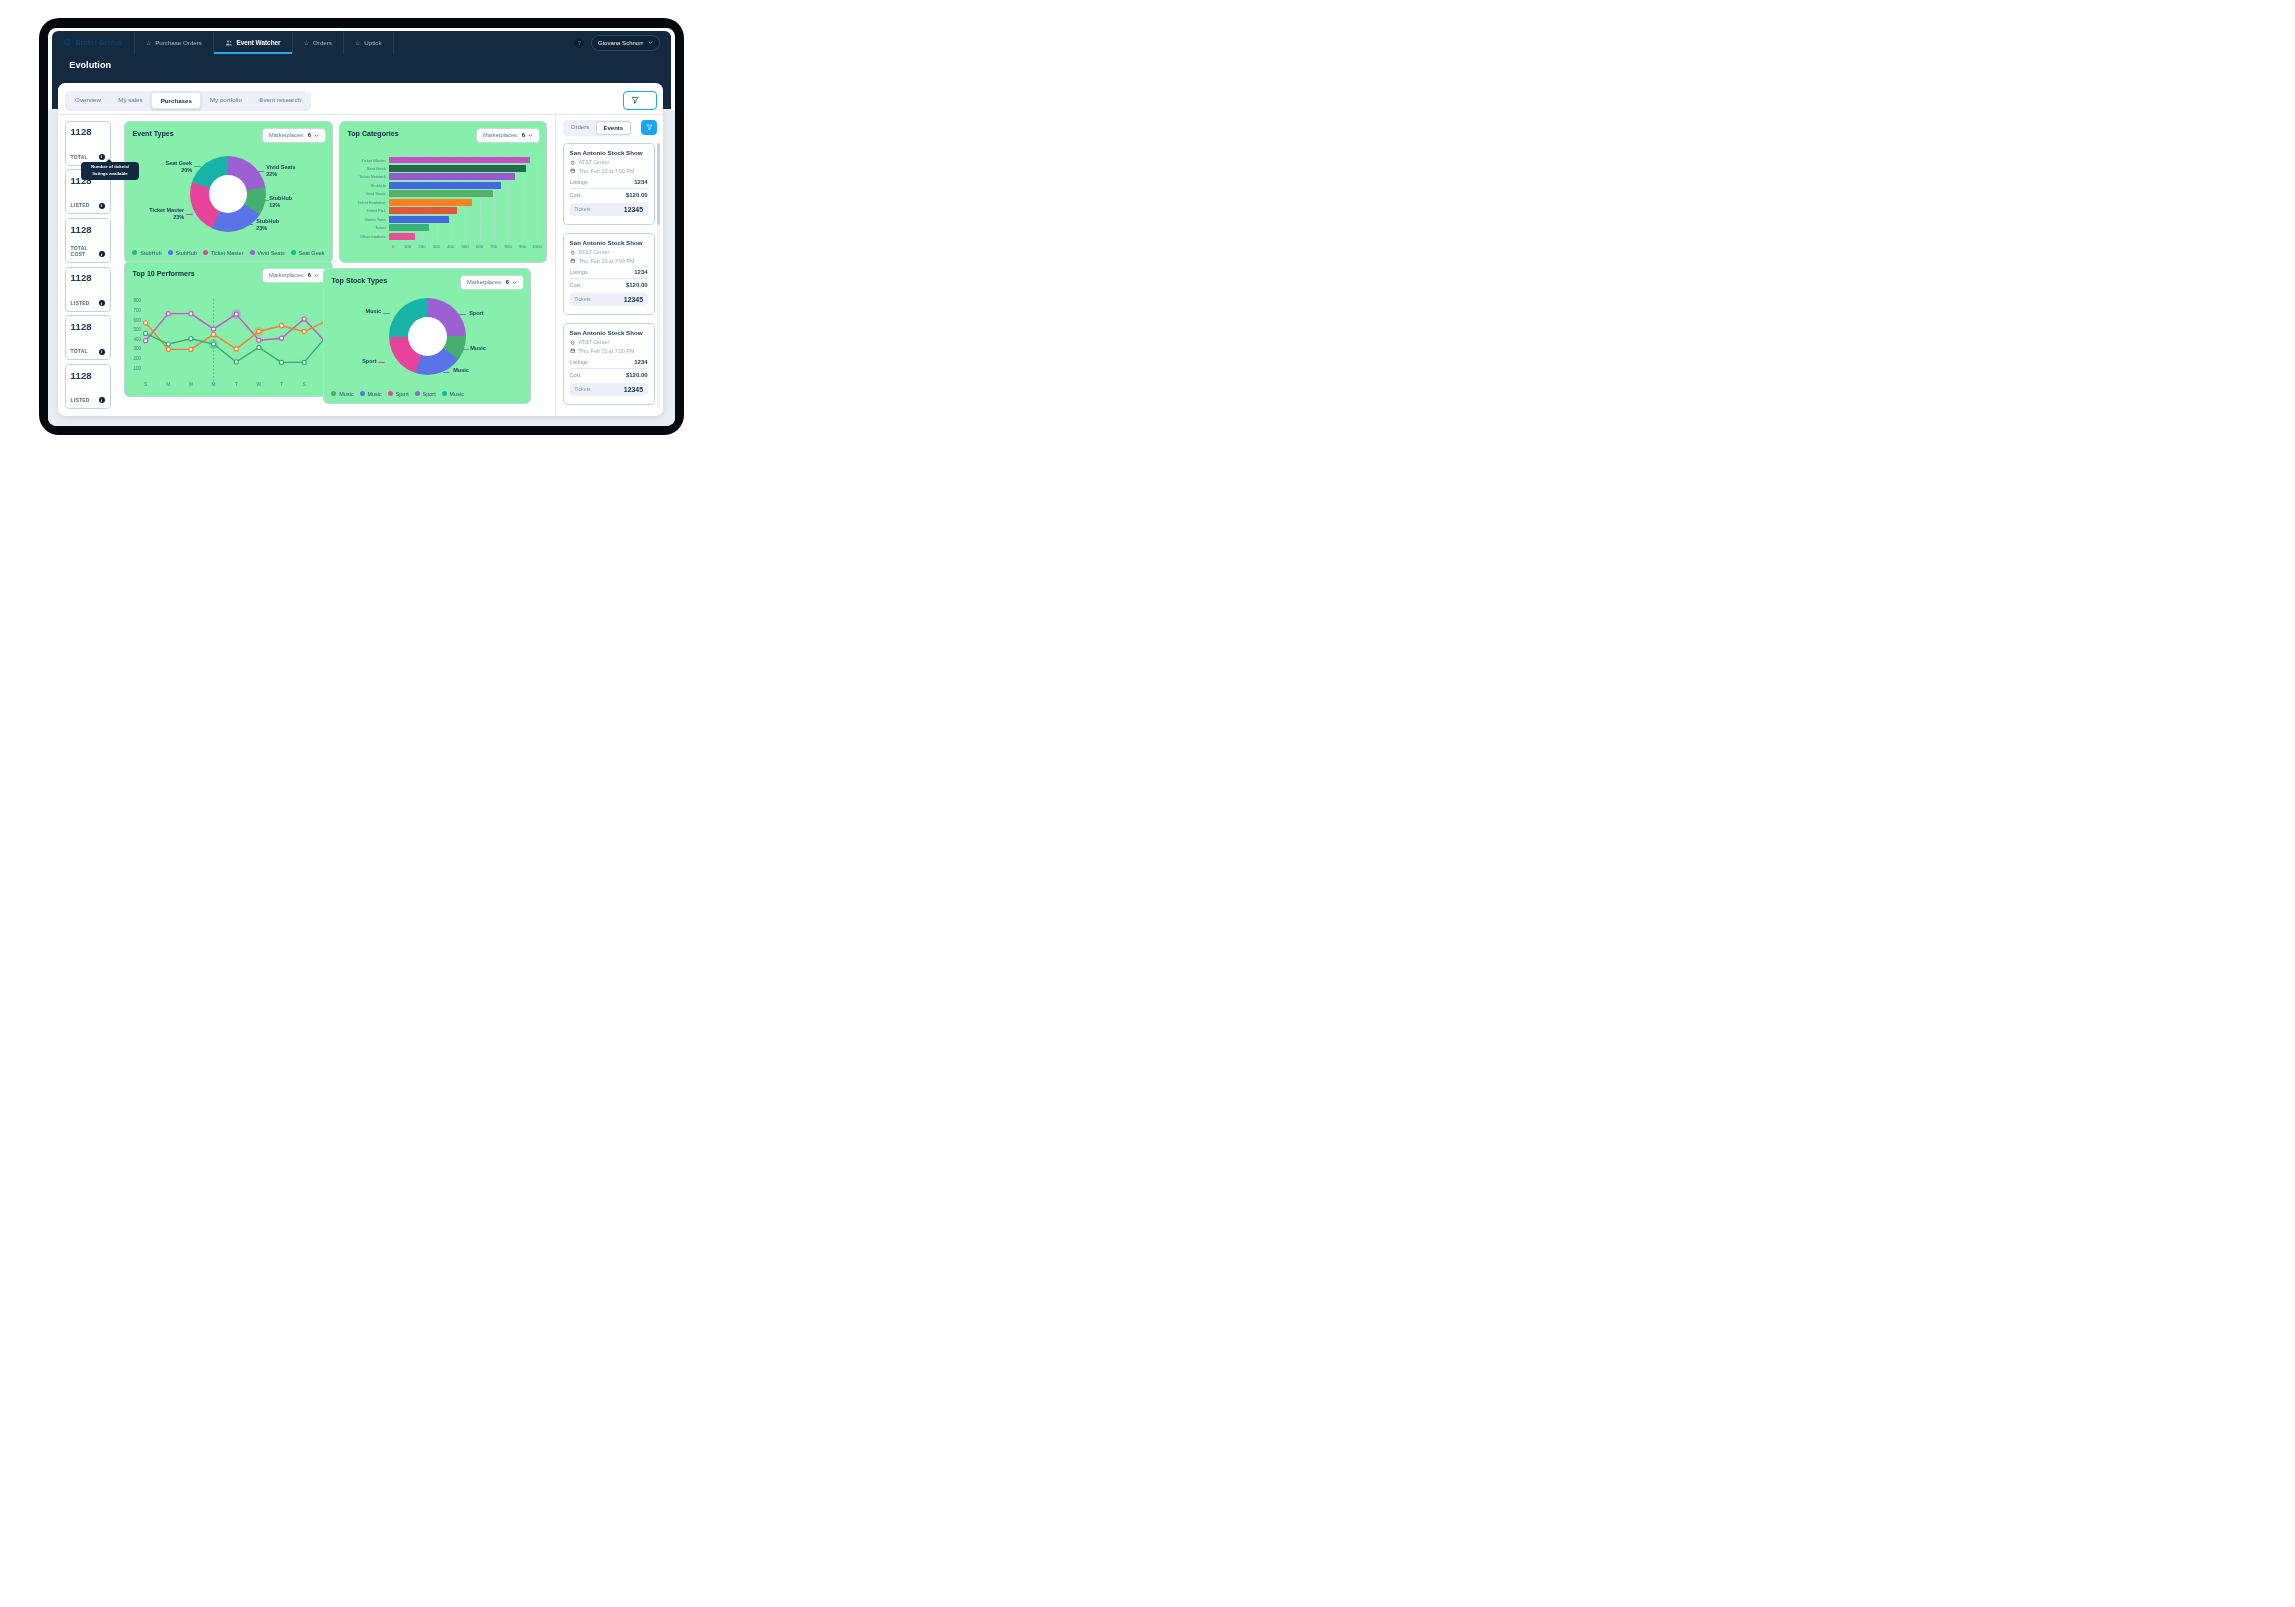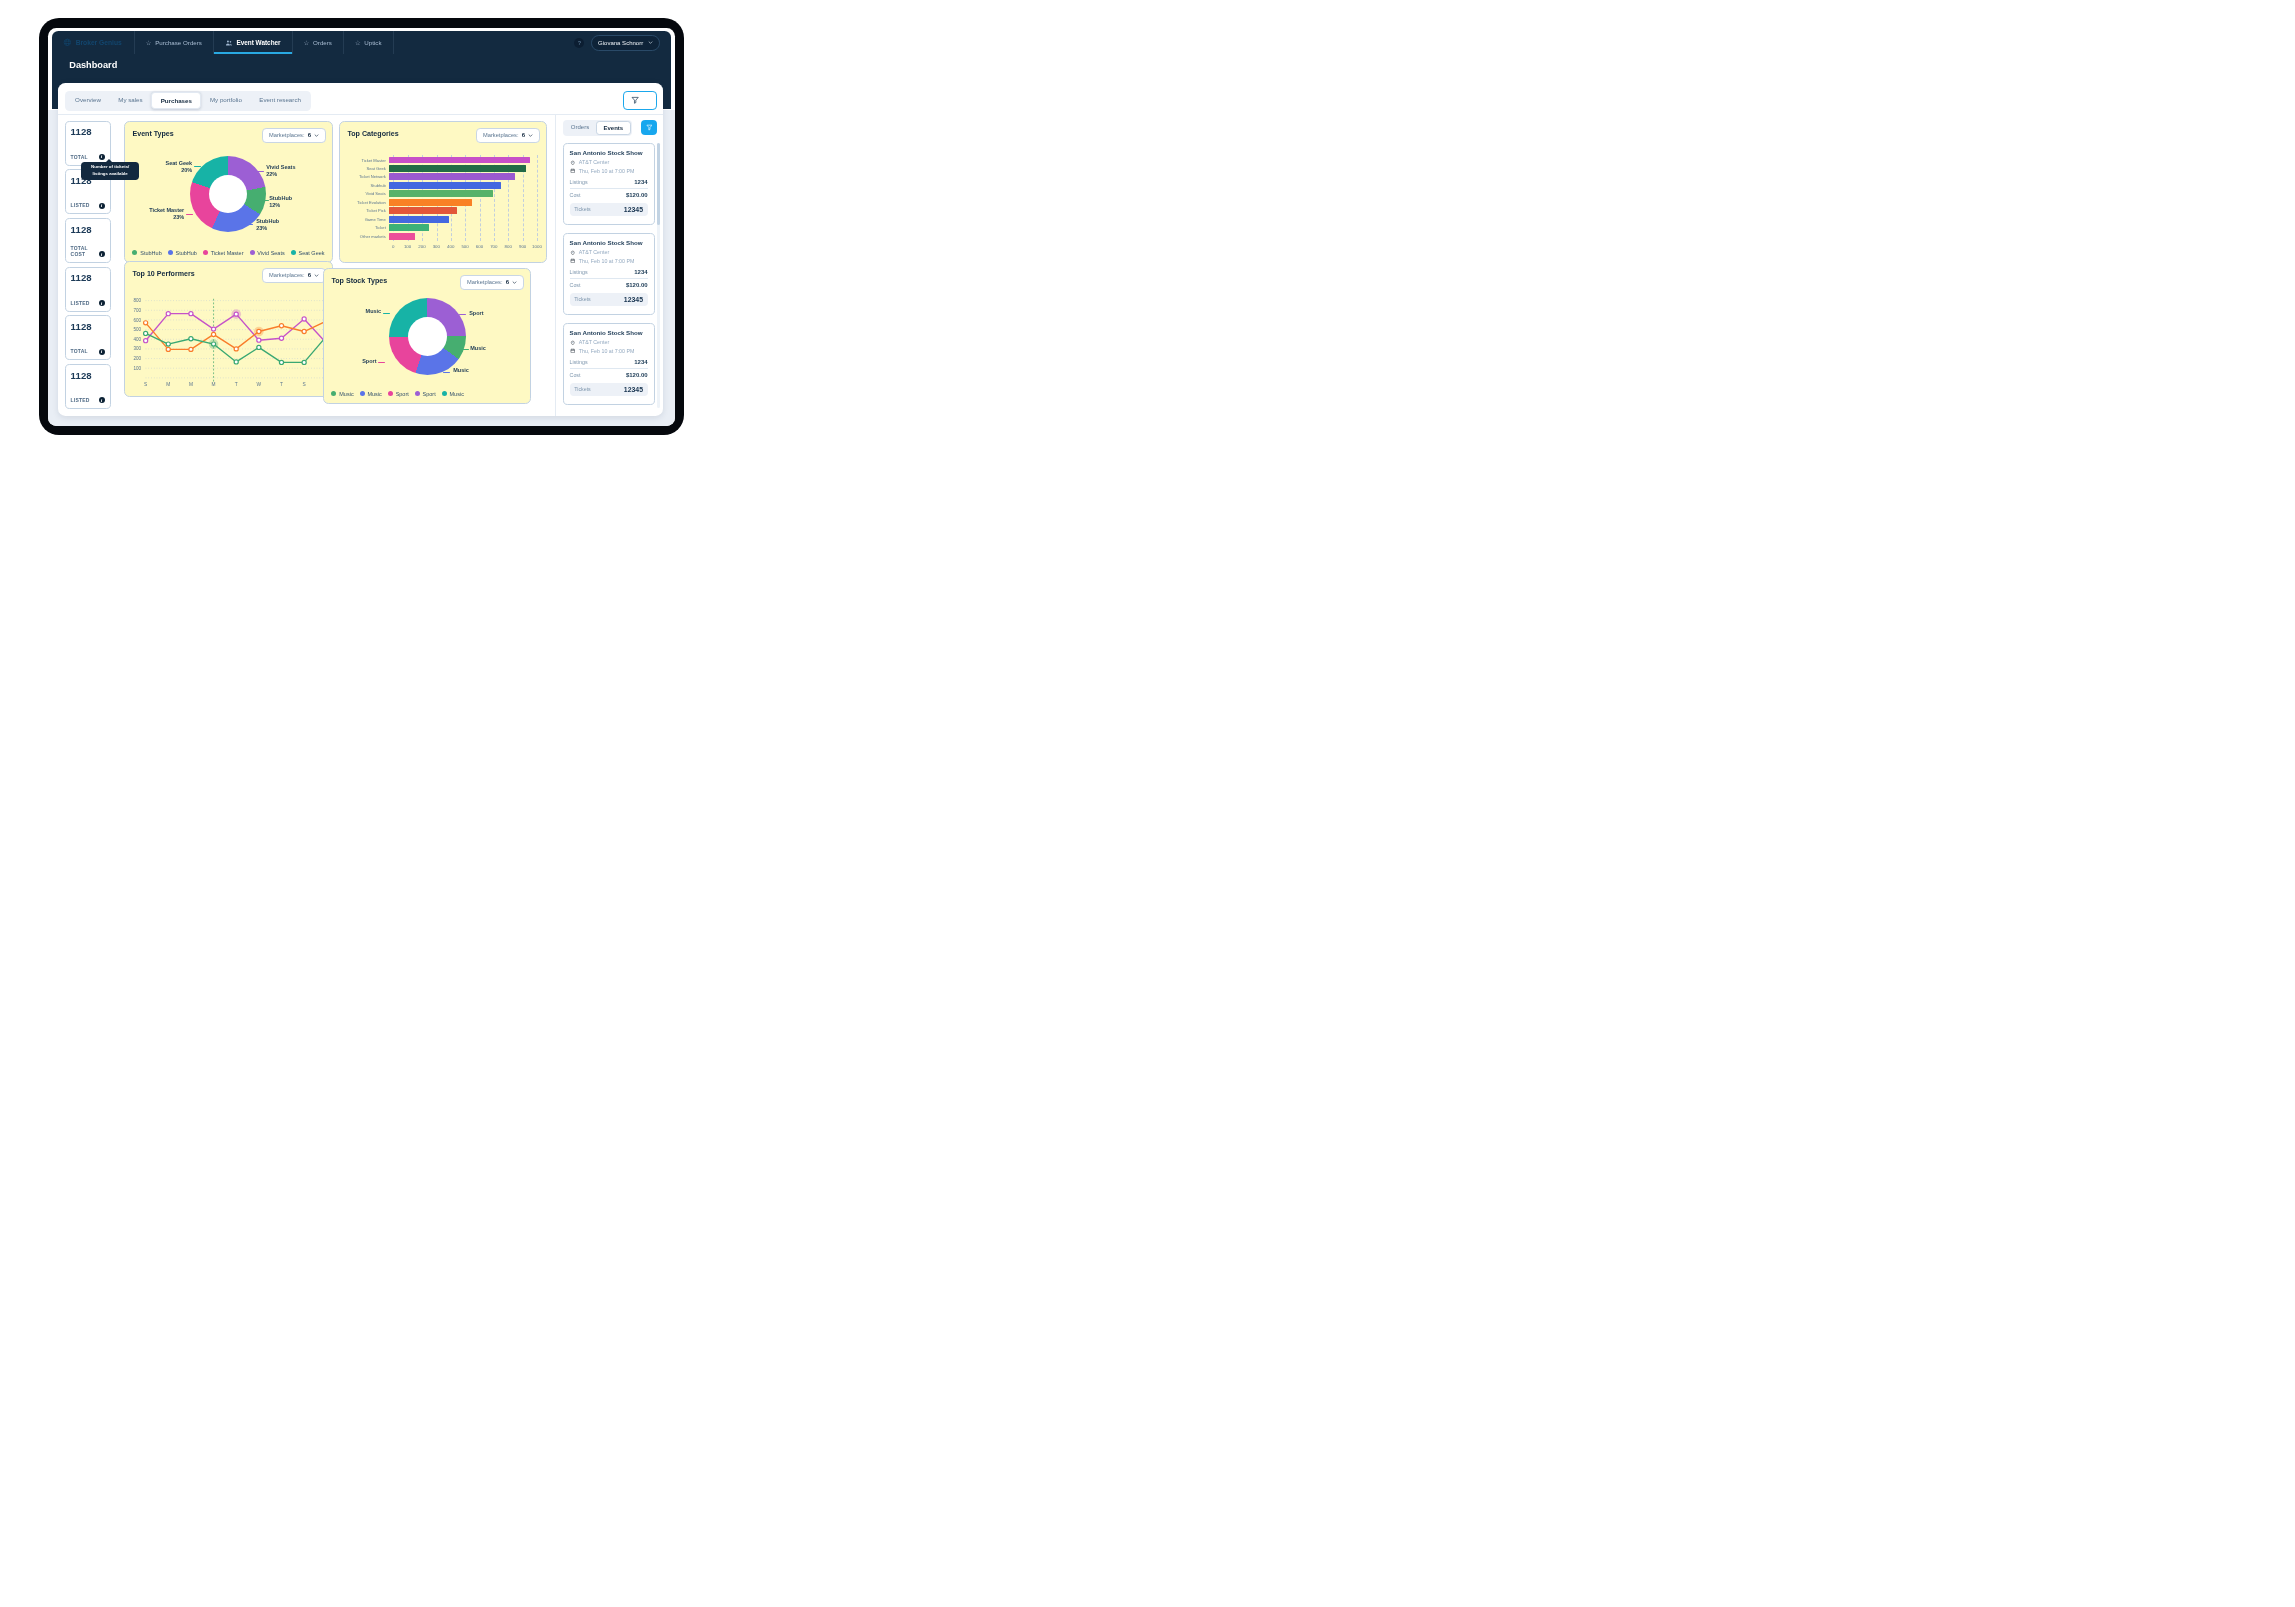--- a/index.html
+++ b/index.html
@@ -60,21 +60,21 @@
   .info-dot { min-width:6px; width:6px; height:6px; border-radius:50%; background:#0b2134; color:#fff;
               font-family:"DejaVu Serif", serif; font-style:italic; font-weight:700; font-size:4.1px;
               display:flex; align-items:center; justify-content:center; margin-left:auto; cursor:pointer; }
   .stat-tooltip { position:absolute; left:23px; top:79px; width:58px; background:#13293f; color:#fff;
                   border-radius:3.7px; padding:2.8px 3.7px; font-size:4.4px; font-weight:600; line-height:1.45;
                   text-align:center; z-index:40; }
   .stat-tooltip::before { content:""; position:absolute; top:-2.8px; left:25px; border-left:3.2px solid transparent;
                   border-right:3.2px solid transparent; border-bottom:3.2px solid #13293f; }
 
   
-  .chart-card { position:absolute; background:#fef9c3; border:0.7px solid #c2d2e2; border-radius:5.5px;text-decoration:underline; }
+  .chart-card { position:absolute; background:#86efac; border:0.7px solid #c2d2e2; border-radius:5.5px;text-decoration:underline; }
   .cc-head { position:absolute; top:6px; left:7.3px; right:6px; display:flex; justify-content:space-between; align-items:flex-start; }
   .cc-title { font-size:7.1px; font-weight:700; color:#13293f; padding-top:2.8px; }
   .mp-select { display:flex; align-items:center; gap:3.2px; border:0.7px solid #c9d6e4; border-radius:4.1px;
                padding:3.7px 6px; font-size:5.7px; color:#5a7590; cursor:pointer; background:#fff; }
   .mp-select b { color:#13293f; font-size:6px; }
   .mp-select svg { width:5px; height:5px; stroke:#13293f; }
 
   
   .donut { position:absolute; border-radius:50%; }
   .donut-hole { position:absolute; background:#fff; border-radius:50%; }
@@ -164,21 +164,21 @@
           <div class="nav-right">
             <div class="help-dot">?</div>
             <div class="user-pill">
               <span>Giovana Schnorr</span>
               <svg viewBox="0 0 24 24" fill="none" stroke-width="3" stroke-linecap="round">
                   <path d="M5 9l7 7 7-7"></path>
                 </svg>
             </div>
           </div>
         </div>
-        <div class="page-title">Dashboard</div>
+        <div class="page-title">Evolution</div>
       </div>
 
       <div class="panel">
         <div class="tabrow">
           <div class="pillbar" id="pillbar">
               <div class="pill">Overview</div>
               <div class="pill">My sales</div>
               <div class="pill active">Purchases</div>
               <div class="pill">My portfolio</div>
               <div class="pill">Event research</div>

